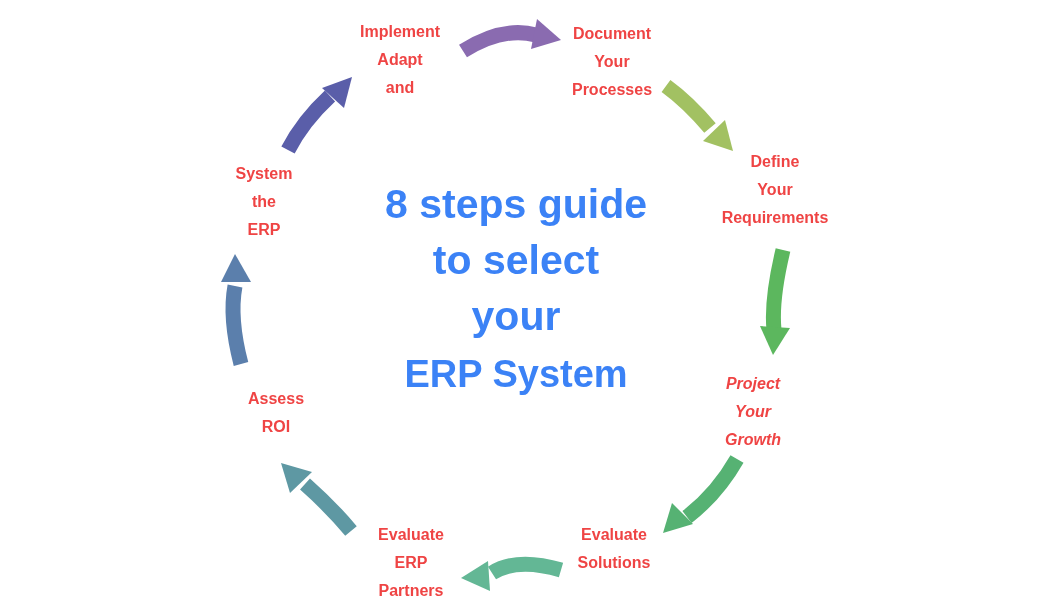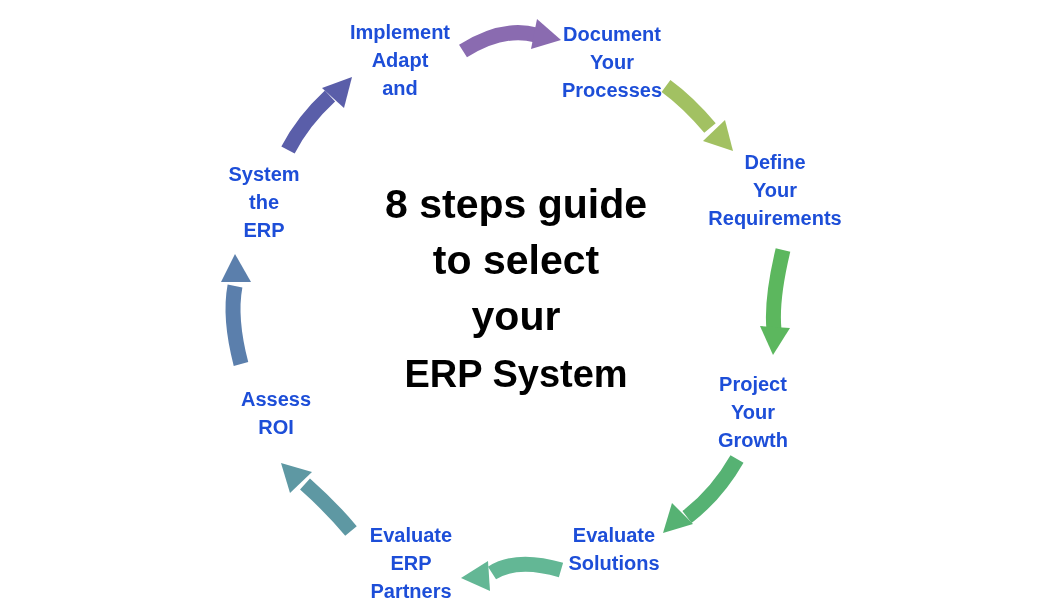--- a/index.html
+++ b/index.html
@@ -20,23 +20,23 @@
     left: 0;
     top: 0;
     width: 1050px;
     height: 600px;
   }
   .step-label {
     position: absolute;
     transform: translateX(-50%);
     text-align: center;
     font-weight: 700;
-    font-size: 20px;
+    font-size: 16px;
     line-height: 28px;
-    color: #1d4ed8;
+    color: #ef4444;
     white-space: nowrap;
     letter-spacing: 0px;
   }
   .step-label span { display: block; }
   .center-title {
     position: absolute;
     left: 516px;
     top: 176px;
     transform: translateX(-50%);
     text-align: center;
@@ -100,21 +100,21 @@
       <path class="arrow-body" d="M 241 364 Q 229 318 235 286" stroke="#5b7fac"></path>
       <polygon points="235,254 221,282 251,282" fill="#5b7fac"></polygon>
     </g>
 
     <g>
       <path class="arrow-body" d="M 288 150 Q 303 121 330 96" stroke="#5a5ea9"></path>
       <polygon points="352,77 344,108 322,88" fill="#5a5ea9"></polygon>
     </g>
   </svg>
 
-  <div class="center-title" style="color: #000000;">
+  <div class="center-title" style="color: #3b82f6;">
     <span class="t-line">8 steps guide</span>
     <span class="t-line">to select</span>
     <span class="t-line">your</span>
     <span class="t-line big">ERP System</span>
   </div>
 
   <div class="step-label" style="left:400px; top:18px;">
     <span>Implement</span>
     <span>Adapt</span>
     <span>and</span>
@@ -125,21 +125,21 @@
     <span>Your</span>
     <span>Processes</span>
   </div>
 
   <div class="step-label" style="left:775px; top:148px;">
     <span>Define</span>
     <span>Your</span>
     <span>Requirements</span>
   </div>
 
-  <div class="step-label" style="left:753px; top:370px;">
+  <div class="step-label" style="left:753px; top:370px;font-style:italic;">
     <span>Project</span>
     <span>Your</span>
     <span>Growth</span>
   </div>
 
   <div class="step-label" style="left:614px; top:521px;">
     <span>Evaluate</span>
     <span>Solutions</span>
   </div>
 

